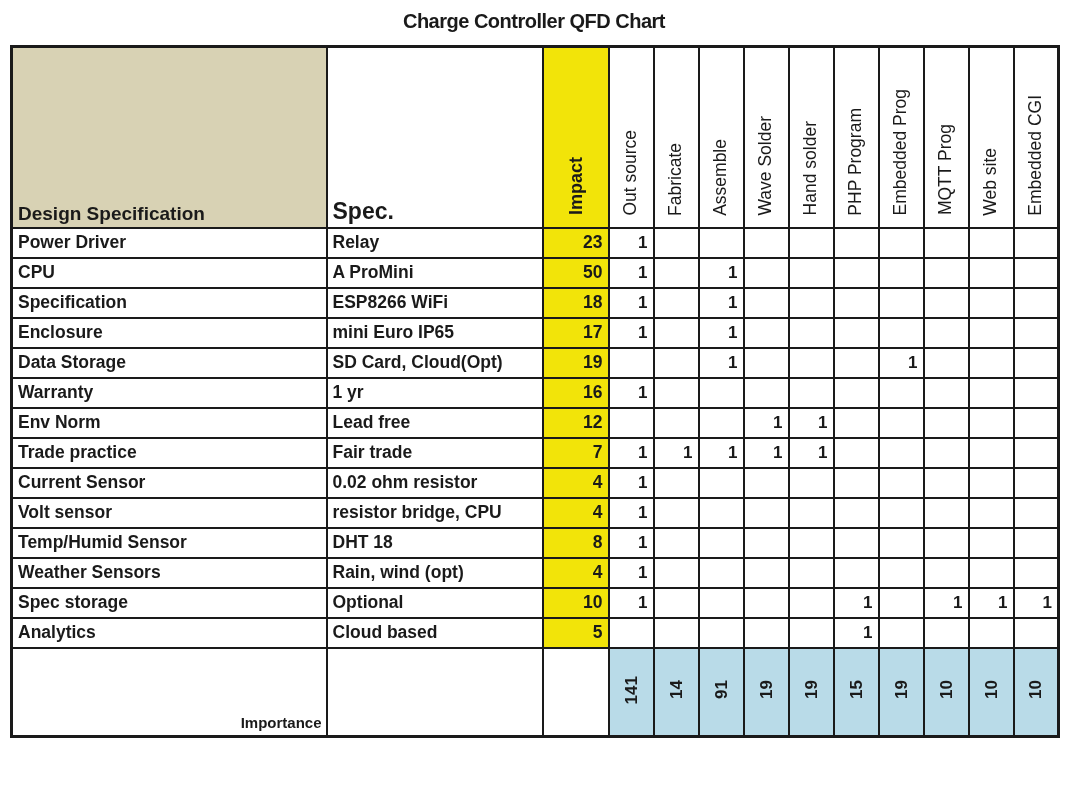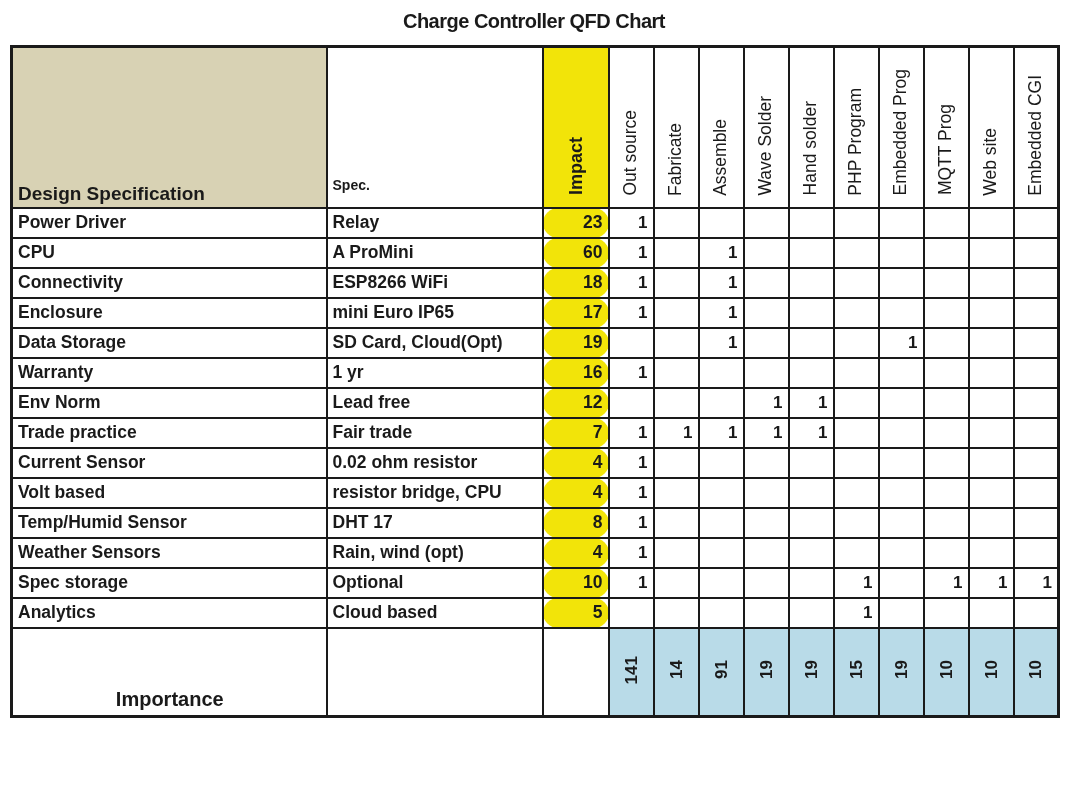--- a/index.html
+++ b/index.html
@@ -22,44 +22,44 @@
   }
   table.qfd{
     border-collapse:collapse;table-layout:fixed;
     margin-left:10px;width:1047px;
     border:3px solid var(--border);
   }
   .qfd th,.qfd td{
     border:2.5px solid var(--border);
     padding:0;font-weight:700;overflow:hidden;white-space:nowrap;
   }
-  thead tr{height:161px;margin-top:48px;}
+  thead tr{height:181px;margin-top:48px;}
   tbody tr{height:30px;}
   tfoot tr{height:89px;}
   th.corner{
     background:var(--corner-bg);vertical-align:bottom;text-align:left;
     font-size:19px;padding:0 4px 2px 5px;
   }
   th.spec-h{
-    vertical-align:bottom;text-align:left;font-size:14px;padding:0 4px 14px 5px;
+    vertical-align:bottom;text-align:left;font-size:23px;padding:0 4px 2px 5px;
   }
   th.impact-h{background:var(--impact-bg);}
   th.impact-h,th.proc-h{vertical-align:bottom;text-align:center;padding-bottom:7px;}
   .vtext{
     writing-mode:vertical-rl;transform:rotate(180deg);
     display:inline-block;line-height:1;font-size:17.5px;
   }
   th.proc-h .vtext{font-weight:400;}
   th.impact-h .vtext{font-weight:700;font-size:18px;}
   td.rname{font-size:17.5px;text-align:left;padding:0 4px 0 5px;vertical-align:middle;}
   td.spec{font-size:17.5px;text-align:left;padding:0 8px 0 5px;vertical-align:middle;}
   td.num{font-size:17px;text-align:right;padding-right:5px;vertical-align:middle;}
-  td.impact{background:var(--impact-bg);font-size:17.5px;border-radius:15px;}
+  td.impact{background:var(--impact-bg);font-size:17.5px;}
   td.importance-label{
-    vertical-align:bottom;text-align:center;font-size:20px;padding:0 4px 4px 5px;
+    vertical-align:bottom;text-align:right;font-size:15px;padding:0 4px 4px 5px;
   }
   td.imp-cell{
     background:var(--importance-bg);text-align:center;vertical-align:middle;
   }
   td.imp-cell .vtext{font-size:17px;font-weight:700;}
 </style>
 </head>
 <body>
 
 <h1>Charge Controller QFD Chart</h1>
@@ -111,34 +111,34 @@
         <td class="num"></td>
         <td class="num"></td>
         <td class="num"></td>
         <td class="num"></td>
         <td class="num"></td>
         <td class="num"></td>
       </tr>
       <tr>
         <td class="rname">CPU</td>
         <td class="spec">A ProMini</td>
-        <td class="num impact">60</td>
-        <td class="num">1</td>
-        <td class="num"></td>
-        <td class="num">1</td>
-        <td class="num"></td>
-        <td class="num"></td>
-        <td class="num"></td>
-        <td class="num"></td>
-        <td class="num"></td>
-        <td class="num"></td>
-        <td class="num"></td>
-      </tr>
-      <tr>
-        <td class="rname">Connectivity</td>
+        <td class="num impact">50</td>
+        <td class="num">1</td>
+        <td class="num"></td>
+        <td class="num">1</td>
+        <td class="num"></td>
+        <td class="num"></td>
+        <td class="num"></td>
+        <td class="num"></td>
+        <td class="num"></td>
+        <td class="num"></td>
+        <td class="num"></td>
+      </tr>
+      <tr>
+        <td class="rname">Specification</td>
         <td class="spec">ESP8266 WiFi</td>
         <td class="num impact">18</td>
         <td class="num">1</td>
         <td class="num"></td>
         <td class="num">1</td>
         <td class="num"></td>
         <td class="num"></td>
         <td class="num"></td>
         <td class="num"></td>
         <td class="num"></td>
@@ -229,37 +229,37 @@
         <td class="num"></td>
         <td class="num"></td>
         <td class="num"></td>
         <td class="num"></td>
         <td class="num"></td>
         <td class="num"></td>
         <td class="num"></td>
         <td class="num"></td>
       </tr>
       <tr>
-        <td class="rname">Volt based</td>
+        <td class="rname">Volt sensor</td>
         <td class="spec">resistor bridge, CPU</td>
         <td class="num impact">4</td>
         <td class="num">1</td>
         <td class="num"></td>
         <td class="num"></td>
         <td class="num"></td>
         <td class="num"></td>
         <td class="num"></td>
         <td class="num"></td>
         <td class="num"></td>
         <td class="num"></td>
         <td class="num"></td>
       </tr>
       <tr>
         <td class="rname">Temp/Humid Sensor</td>
-        <td class="spec">DHT 17</td>
+        <td class="spec">DHT 18</td>
         <td class="num impact">8</td>
         <td class="num">1</td>
         <td class="num"></td>
         <td class="num"></td>
         <td class="num"></td>
         <td class="num"></td>
         <td class="num"></td>
         <td class="num"></td>
         <td class="num"></td>
         <td class="num"></td>

